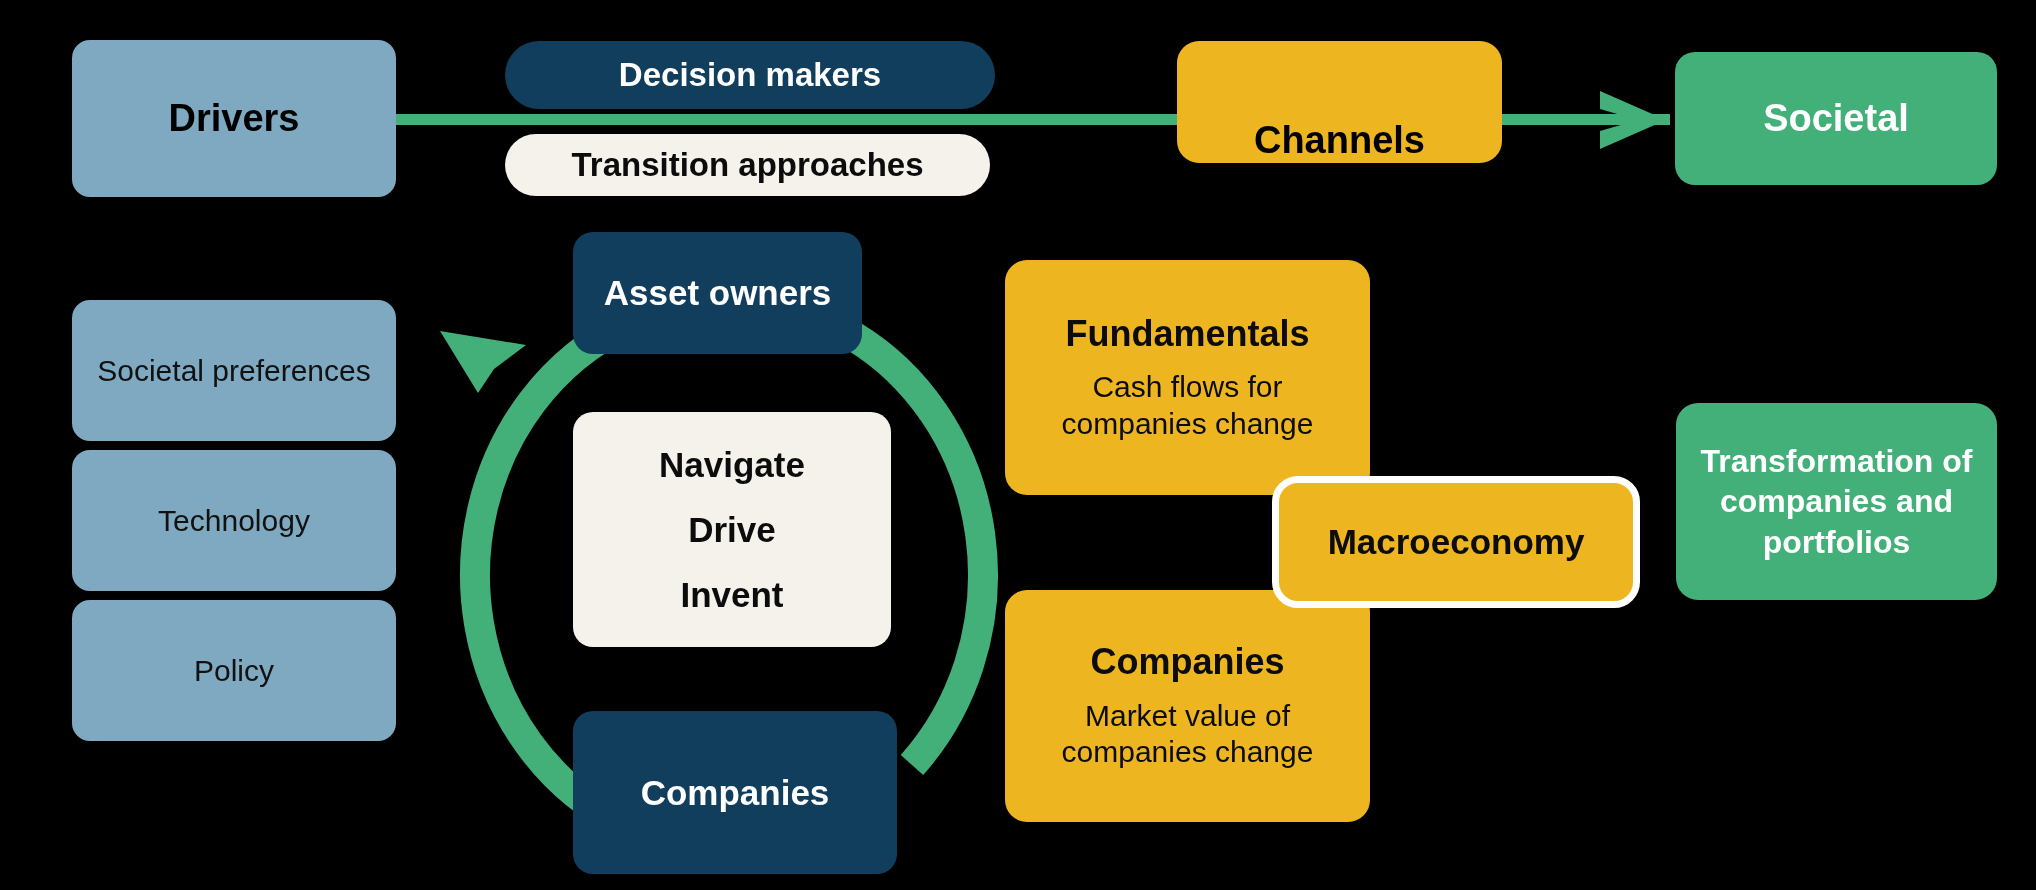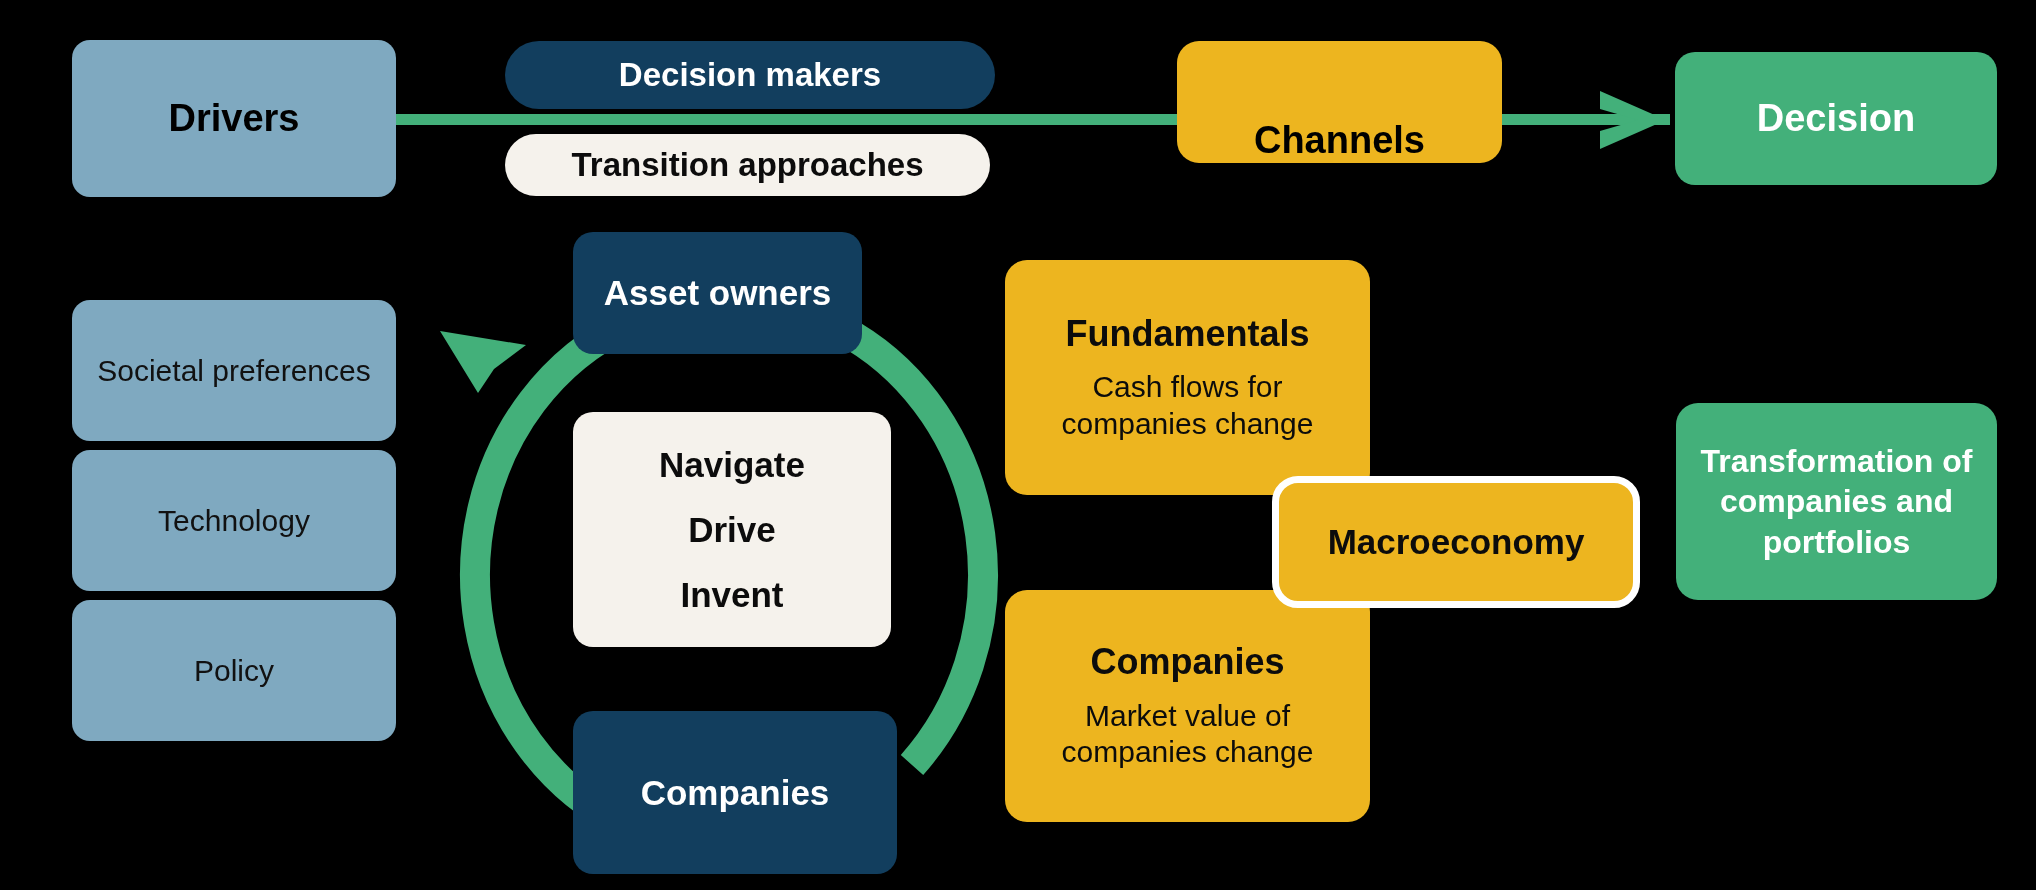--- a/index.html
+++ b/index.html
@@ -226,21 +226,21 @@
 
   <div class="node pill-transition">
     <span>Transition approaches</span>
   </div>
 
   <div class="node stage-channels">
     <span>Channels</span>
   </div>
 
   <div class="node stage-outcome">
-    <span>Decision</span>
+    <span>Societal</span>
   </div>
 
   <div class="node driver-box driver-1">
     <span>Societal preferences</span>
   </div>
   <div class="node driver-box driver-2">
     <span>Technology</span>
   </div>
   <div class="node driver-box driver-3">
     <span>Policy</span>

